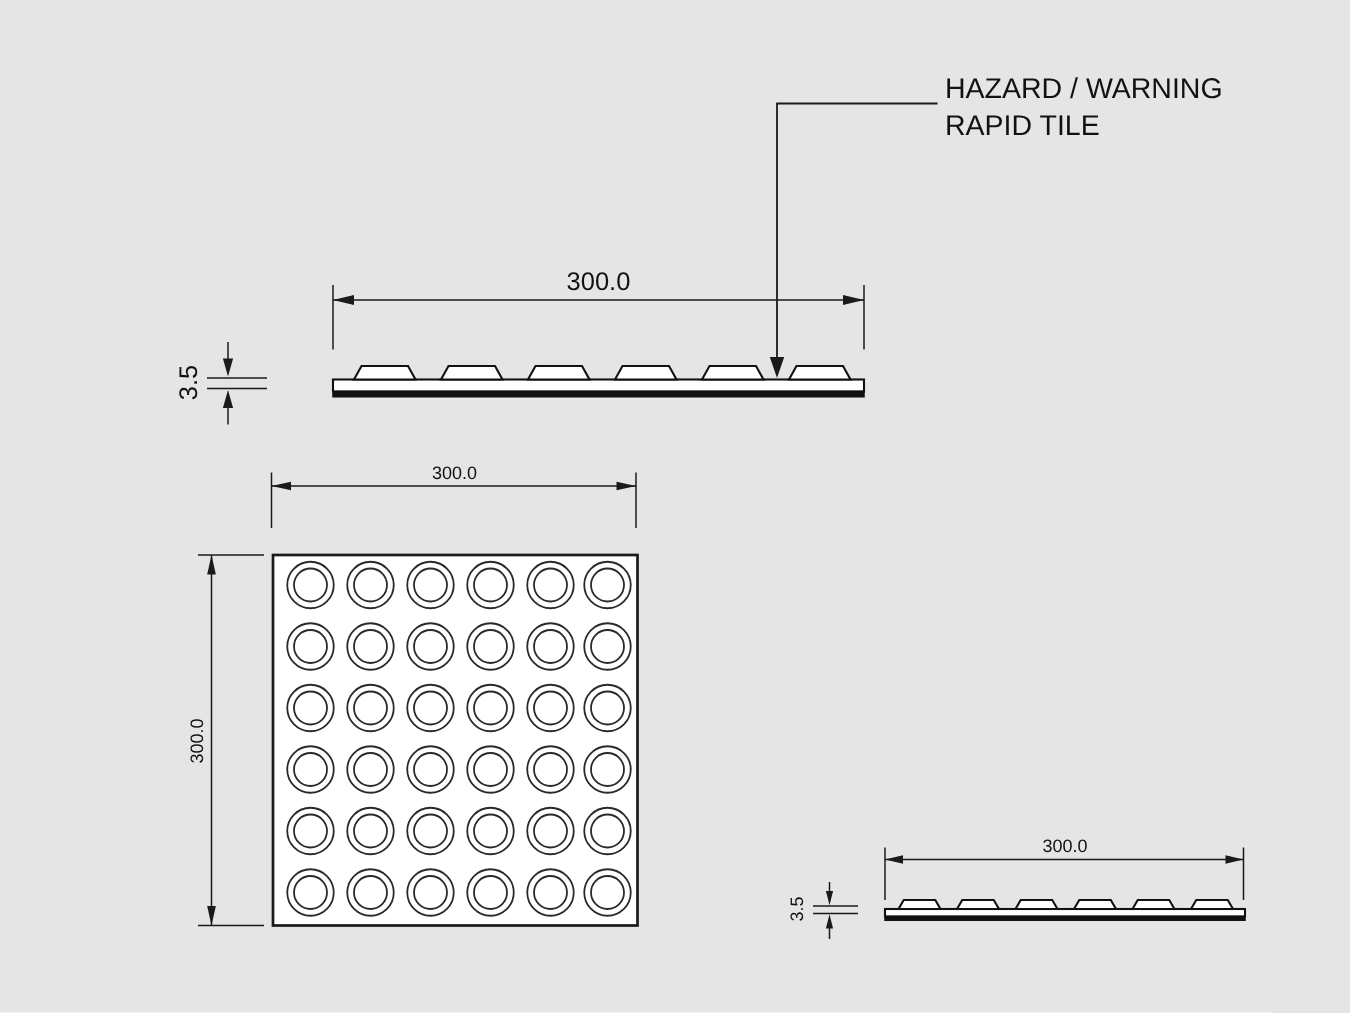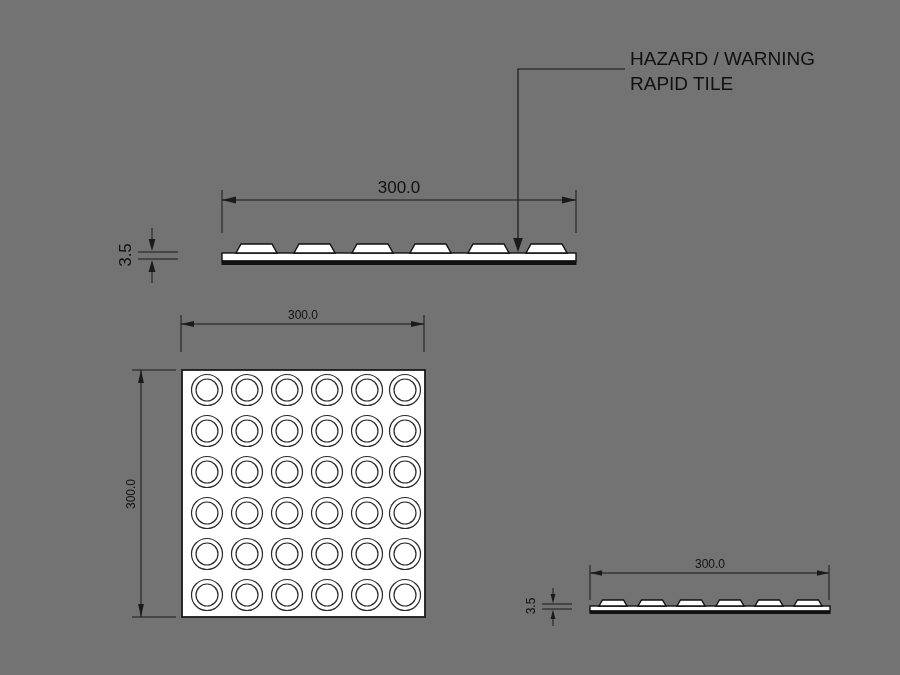--- a/index.html
+++ b/index.html
@@ -10,21 +10,21 @@
   body {
     width: 900px;
     height: 675px;
     overflow: hidden;
     font-family: "Liberation Sans", sans-serif;
   }
   #drawing-root {
     position: relative;
     width: 900px;
     height: 675px;
-    background: #737373;
+    background: #e5e5e5;
   }
   svg#cad-canvas {
     display: block;
     width: 900px;
     height: 675px;
   }
   .dim-line, .ext-line, .leader-line {
     stroke: #1a1a1a;
     fill: none;
   }

